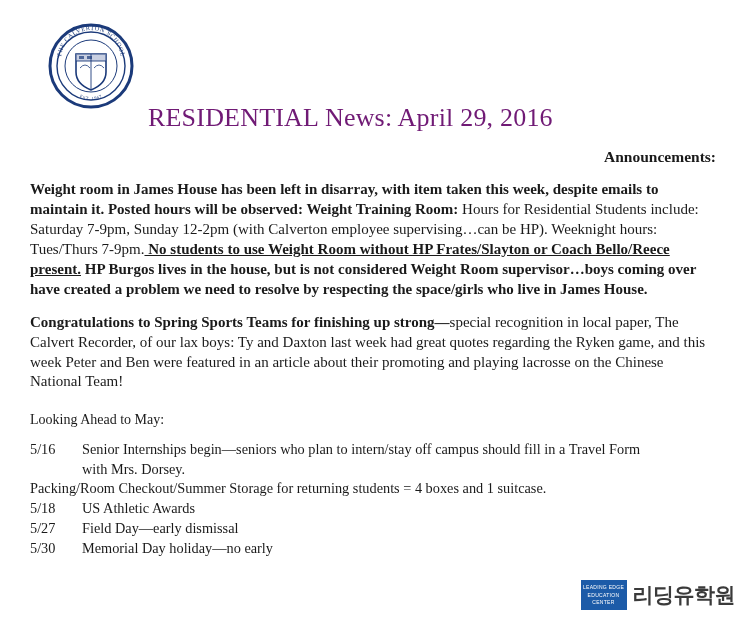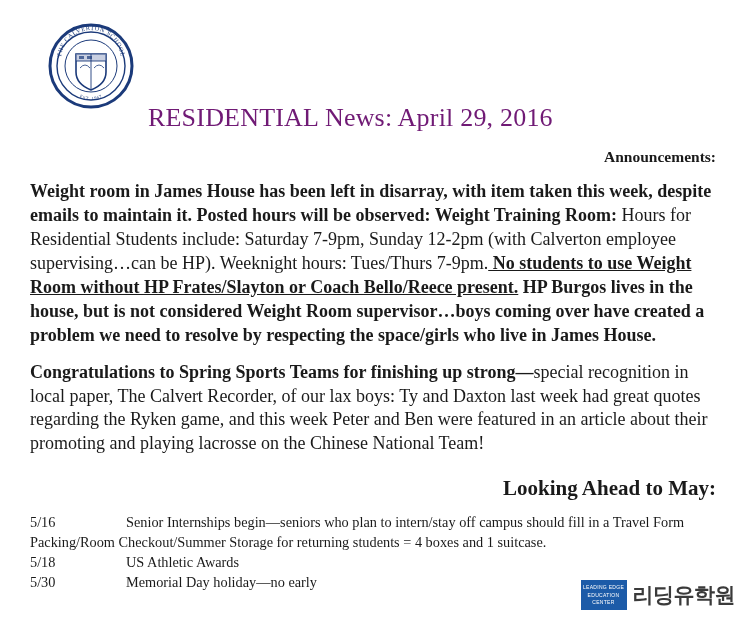--- a/index.html
+++ b/index.html
@@ -47,50 +47,49 @@
 
   .section-heading {
     text-align: right;
     font-weight: bold;
     font-size: 15.5px;
     margin: 0 0 14px 0;
   }
 
   p.para {
     margin: 0 0 13px 0;
-    font-size: 18px;
+    font-size: 15px;
     line-height: 1.33;
     text-align: left;
   }
 
   .b { font-weight: bold; }
   .u { text-decoration: underline; }
 
   .para-weight {
     font-size: 14.3px;
     line-height: 1.38;
   }
 
   .ahead-heading {
-    text-align: right;
-    font-weight: bold;
-    font-size: 21px;
+    text-align: left;
+    font-weight: normal;
+    font-size: 14px;
     margin: 20px 0 12px 0;
   }
 
   
   .sched {
     font-size: 14.3px;
     line-height: 1.32;
   }
   .sched-row {
     display: flex;
     align-items: flex-start;
     margin-bottom: 1px;
-    gap: 44px;
   }
   .sched-date {
     width: 52px;
     flex: 0 0 52px;
   }
   .sched-text {
     flex: 1 1 auto;
   }
   .sched-sub {
     margin-left: 52px;
@@ -169,28 +168,33 @@
   <p class="para"><span class="b">Congratulations to Spring Sports Teams for finishing up strong—</span><span>special recognition in local paper, The Calvert Recorder, of our lax boys: Ty and Daxton last week had great quotes regarding the Ryken game, and this week Peter and Ben were featured in an article about their promoting and playing lacrosse on the Chinese National Team!</span></p>
 
   <div class="ahead-heading">Looking Ahead to May:</div>
 
   <div class="sched">
 
     <div class="sched-row">
       <span class="sched-date">5/16</span>
       <span class="sched-text">Senior Internships begin—seniors who plan to intern/stay off campus should fill in a Travel Form</span>
     </div>
+    <div class="sched-sub">with Mrs. Dorsey.</div>
 
     <div class="sched-note">Packing/Room Checkout/Summer Storage for returning students = 4 boxes and 1 suitcase.</div>
 
     <div class="sched-row">
       <span class="sched-date">5/18</span>
       <span class="sched-text">US Athletic Awards</span>
     </div>
 
+    <div class="sched-row">
+      <span class="sched-date">5/27</span>
+      <span class="sched-text">Field Day—early dismissal</span>
+    </div>
 
     <div class="sched-row">
       <span class="sched-date">5/30</span>
       <span class="sched-text">Memorial Day holiday—no early</span>
     </div>
 
   </div>
 </div>
 
 <div class="watermark">

